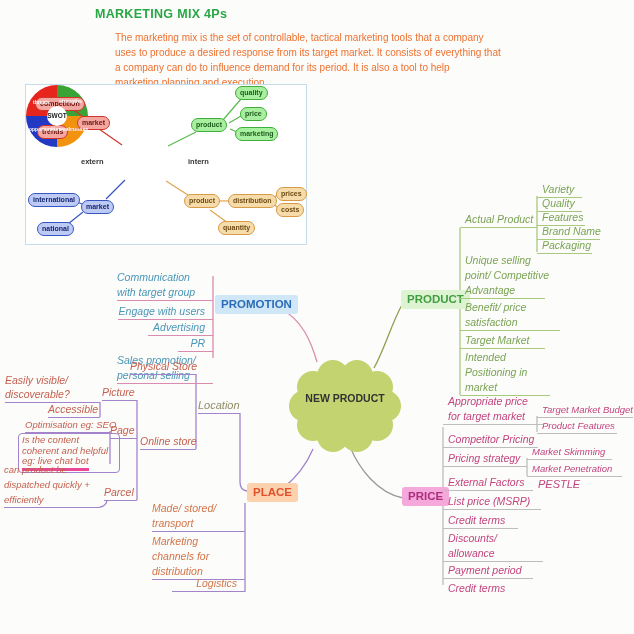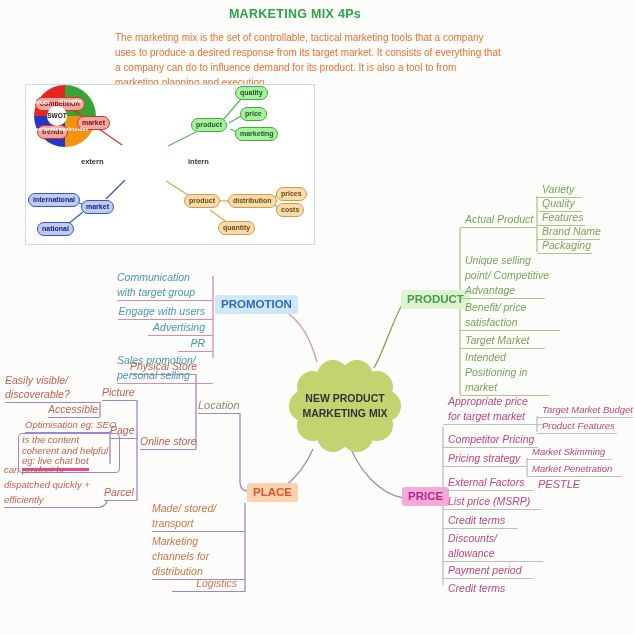--- a/index.html
+++ b/index.html
@@ -1,24 +1,24 @@
 <!DOCTYPE html>
 <html><head>
 <meta charset="utf-8">
 <style>
   html,body{margin:0;padding:0;background:#fcfcfa;}
   #canvas{position:relative;width:634px;height:634px;background:#fcfcfa;overflow:hidden;
           font-family:"Liberation Sans",sans-serif;}
   .abs{position:absolute;}
   
-  #title{left:95px;top:7px;width:400px;text-align:center;font-weight:bold;font-size:12.5px;
+  #title{left:95px;top:7px;width:400px;text-align:left;font-weight:bold;font-size:12.5px;
          letter-spacing:.3px;color:#28a745;}
   .introline{left:115px;width:440px;font-size:10px;line-height:15.5px;color:#ee7130;}
   
-  #imgbox{left:25px;top:84px;width:280px;height:159px;background:#ffffff;border:1px solid #c6dcea;padding-left:8px;}
+  #imgbox{left:25px;top:84px;width:280px;height:159px;background:#ffffff;border:1px solid #c6dcea;}
   .pill{position:absolute;white-space:nowrap;font-weight:bold;font-size:7px;line-height:10px;
         padding:1px 4px;border-radius:7px;border:1px solid;}
   .pill.red{background:#f4a7a0;border-color:#cf352b;color:#6d1511;}
   .pill.grn{background:#a9efa0;border-color:#3fae3a;color:#1d5c1d;}
   .pill.blu{background:#bccaf4;border-color:#3756c4;color:#15246e;}
   .pill.org{background:#f7dcab;border-color:#d89a45;color:#6e4a12;}
   #pie{left:89px;top:47px;width:62px;height:62px;border-radius:50%;
        background:conic-gradient(#3aa335 0 90deg,#f2930f 90deg 180deg,#2339c4 180deg 270deg,#e8241f 270deg 360deg);}
   .quad{position:absolute;font-size:5px;font-weight:bold;color:#ffffff;white-space:nowrap;}
   #swotc{position:absolute;left:21px;top:21px;width:20px;height:20px;border-radius:50%;background:#fff;
@@ -49,21 +49,21 @@
   svg{position:absolute;left:0;top:0;}
 </style>
 </head>
 <body>
 
 <div id="canvas">
 
   <div class="abs" id="title">MARKETING MIX 4Ps</div>
   <div class="abs introline" style="top:45px">uses to produce a desired response from its target market. It consists of everything that</div>
   <div class="abs introline" style="top:30px">The marketing mix is the set of controllable, tactical marketing tools that a company</div>
-  <div class="abs introline" style="top:60px">a company can do to influence demand for its product. It is also a tool to from</div>
+  <div class="abs introline" style="top:60px">a company can do to influence demand for its period. It is also a tool to help</div>
   <div class="abs introline" style="top:75px">marketing planning and execution.</div>
 
   <div class="abs" id="imgbox">
     <svg width="280" height="159">
       <g stroke="#cf352b" stroke-width="1.2" fill="none">
         <path d="M96 60 L73 44"></path>
           <path d="M57 32 L48 25"></path>
           <path d="M55 43 L40 46"></path>
       </g>
       <g stroke="#58b84e" stroke-width="1.2" fill="none">
@@ -154,21 +154,20 @@
       <circle cx="313" cy="387" r="16"></circle>
         <circle cx="333" cy="376" r="16"></circle>
       <circle cx="357" cy="376" r="16"></circle>
         <circle cx="377" cy="387" r="16"></circle>
       <ellipse cx="345" cy="406" rx="44" ry="36"></ellipse>
     </g>
   </svg>
 
   <div class="abs" id="cloudtxt">
     <div>NEW PRODUCT</div>
-    <div>MARKETING MIX</div>
   </div>
 
   <div class="it c-promo" style="left:117px;top:246px">Communication</div>
   <div class="it c-promo u" style="left:117px;top:261px;width:96px">with target group</div>
   <div class="it c-promo u ra" style="left:118px;top:280px;width:95px">Engage with users</div>
   <div class="it c-promo u ra" style="left:148px;top:296px;width:65px">Advertising</div>
   <div class="it c-promo u ra" style="left:178px;top:312px;width:35px">PR</div>
   <div class="it c-promo" style="left:117px;top:329px">Sales promotion/</div>
   <div class="it c-promo u" style="left:117px;top:344px;width:96px">personal selling</div>
   <div class="pnode" id="n-promo" style="left:215px;top:295px">PROMOTION</div>

